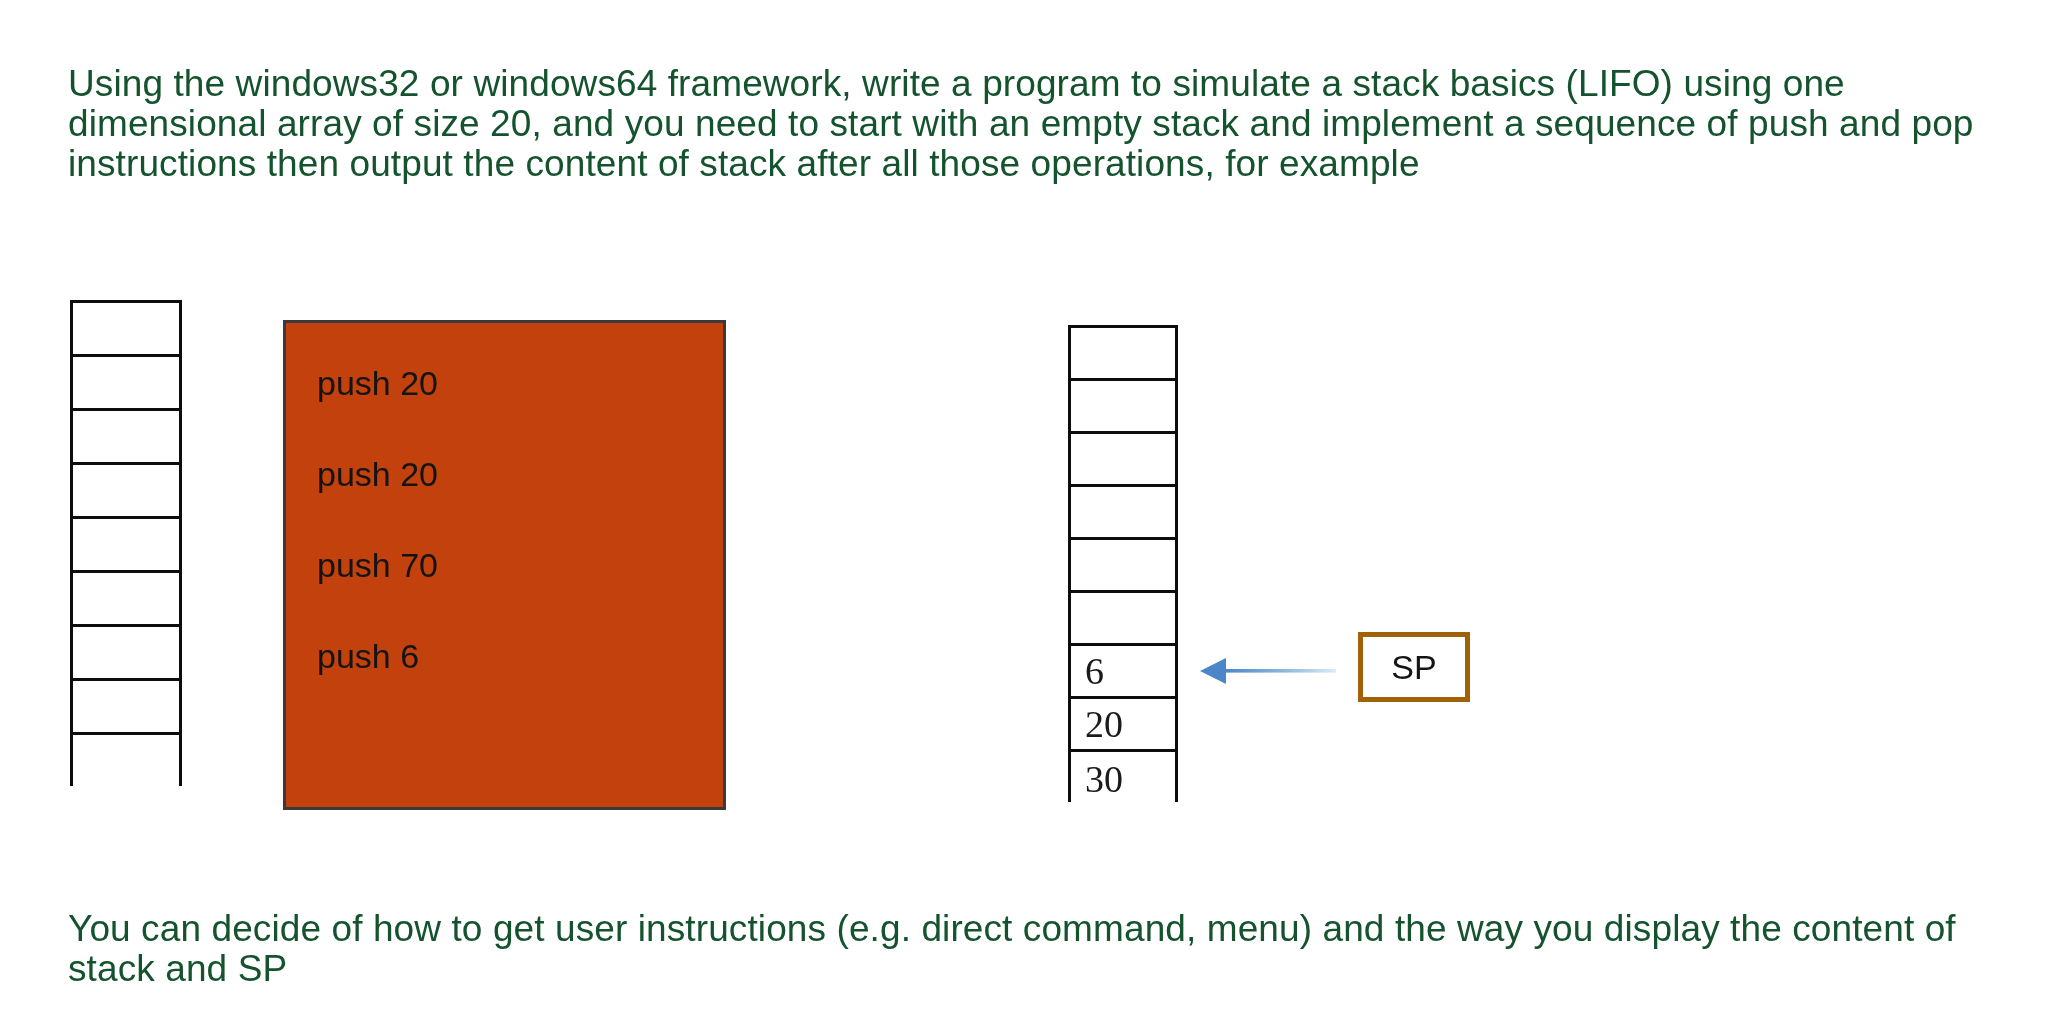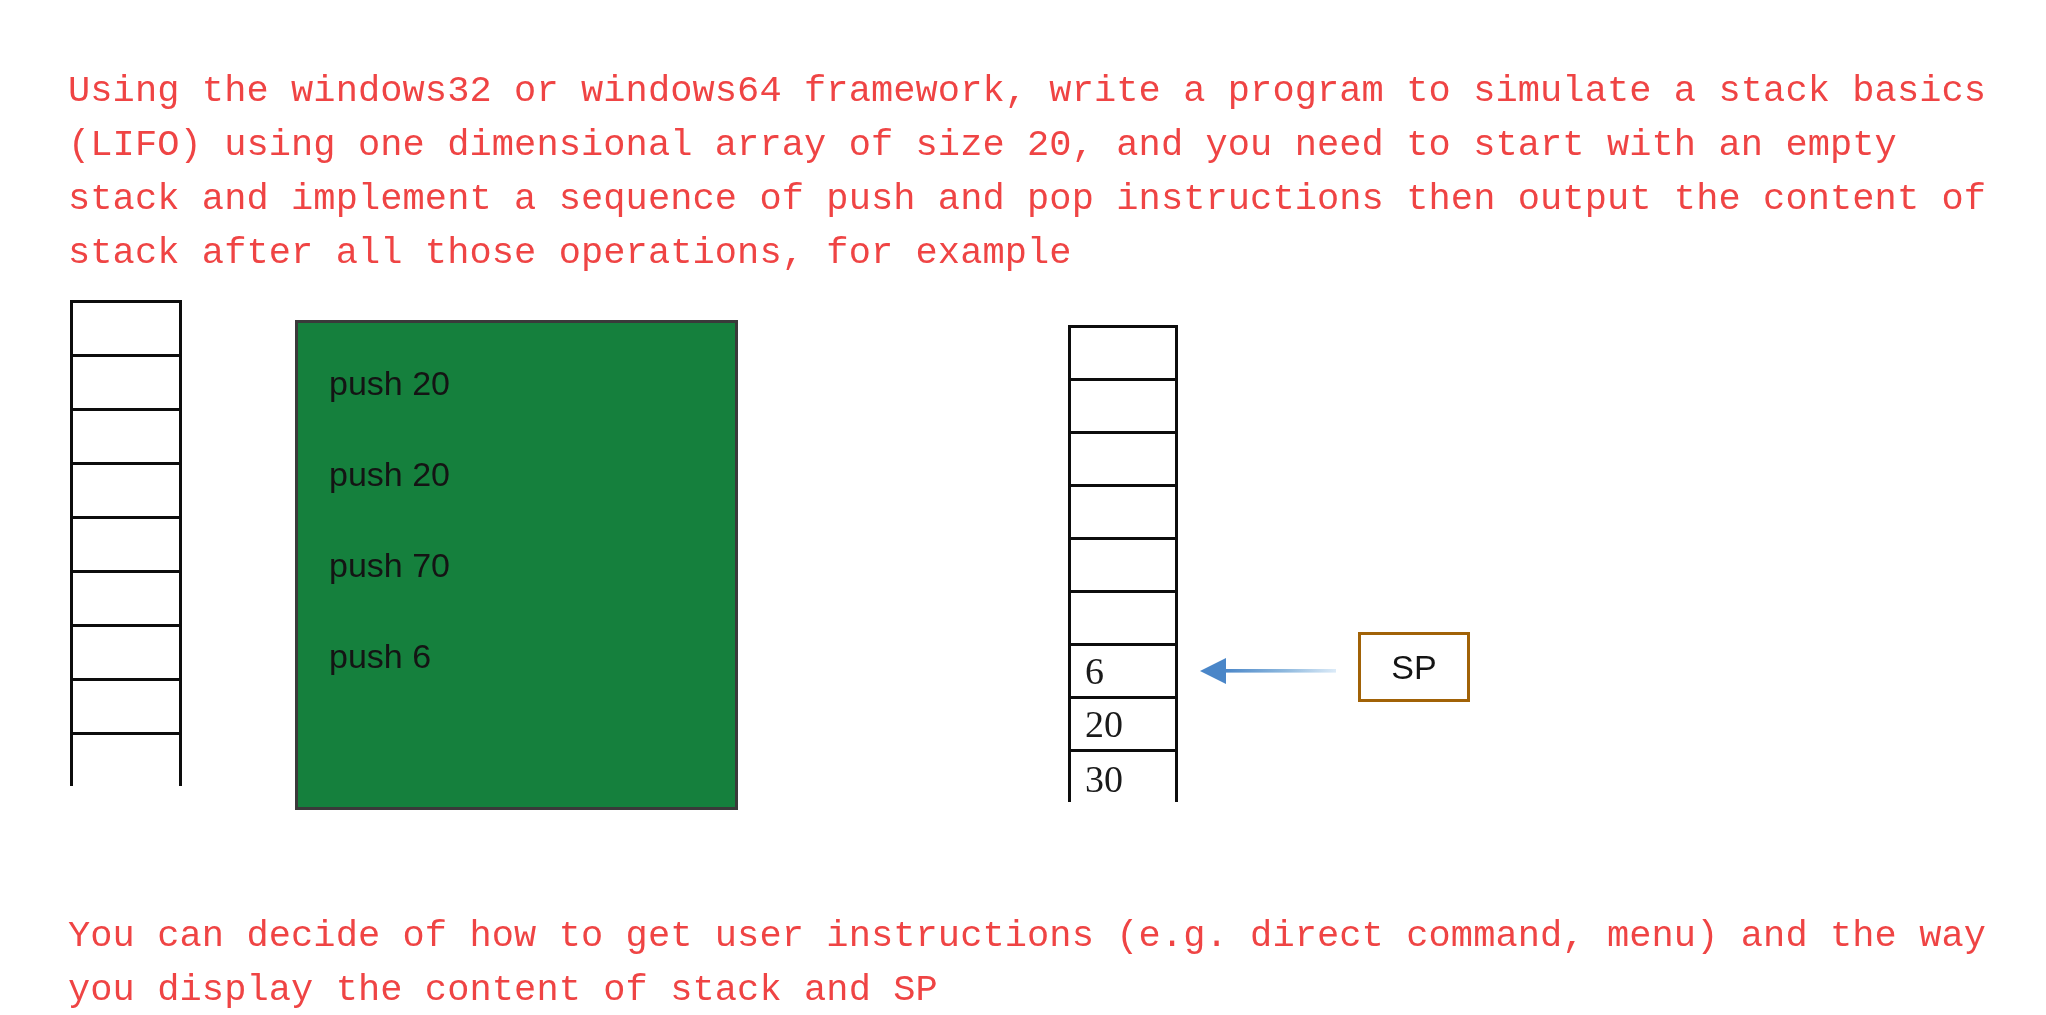--- a/index.html
+++ b/index.html
@@ -11,24 +11,24 @@
     position: relative;
     width: 2046px;
     height: 1015px;
     background: #ffffff;
     overflow: hidden;
   }
 
   
   .prose {
     position: absolute;
-    font-family: Liberation Mono, monospace;
+    font-family: Liberation Sans, sans-serif;
     font-size: 37px;
-    line-height: 54px;
-    color: #ef4444;
+    line-height: 40px;
+    color: #14532d;
     letter-spacing: 0.1px;
   }
   #intro-paragraph {
     left: 68px;
     top: 27px;
     width: 1930px;
   }
   #closing-paragraph {
     left: 68px;
     top: 872px;
@@ -79,40 +79,39 @@
 
   
   #instruction-box {
     position: absolute;
     left: 283px;
     top: 320px;
     width: 443px;
     height: 490px;
     border: 3px solid #3a3a3a;
     box-sizing: border-box;
-    background: #15803d;
+    background: #c2410c;
     padding: 38px 0 0 31px;
-    margin-left: 12px;
   }
   .instruction-item {
     font-family: "Liberation Sans", "DejaVu Sans", sans-serif;
     font-size: 34px;
     color: #141414;
     height: 91px;
     line-height: 44px;
   }
 
   
   #sp-box {
     position: absolute;
     left: 1358px;
     top: 632px;
     width: 112px;
     height: 70px;
-    border: 3px solid #a16207;
+    border: 5px solid #a16207;
     box-sizing: border-box;
     background: #ffffff;
     display: flex;
     align-items: center;
     justify-content: center;
     font-family: "Liberation Sans", "DejaVu Sans", sans-serif;
     font-size: 34px;
     color: #141414;
   }
 

